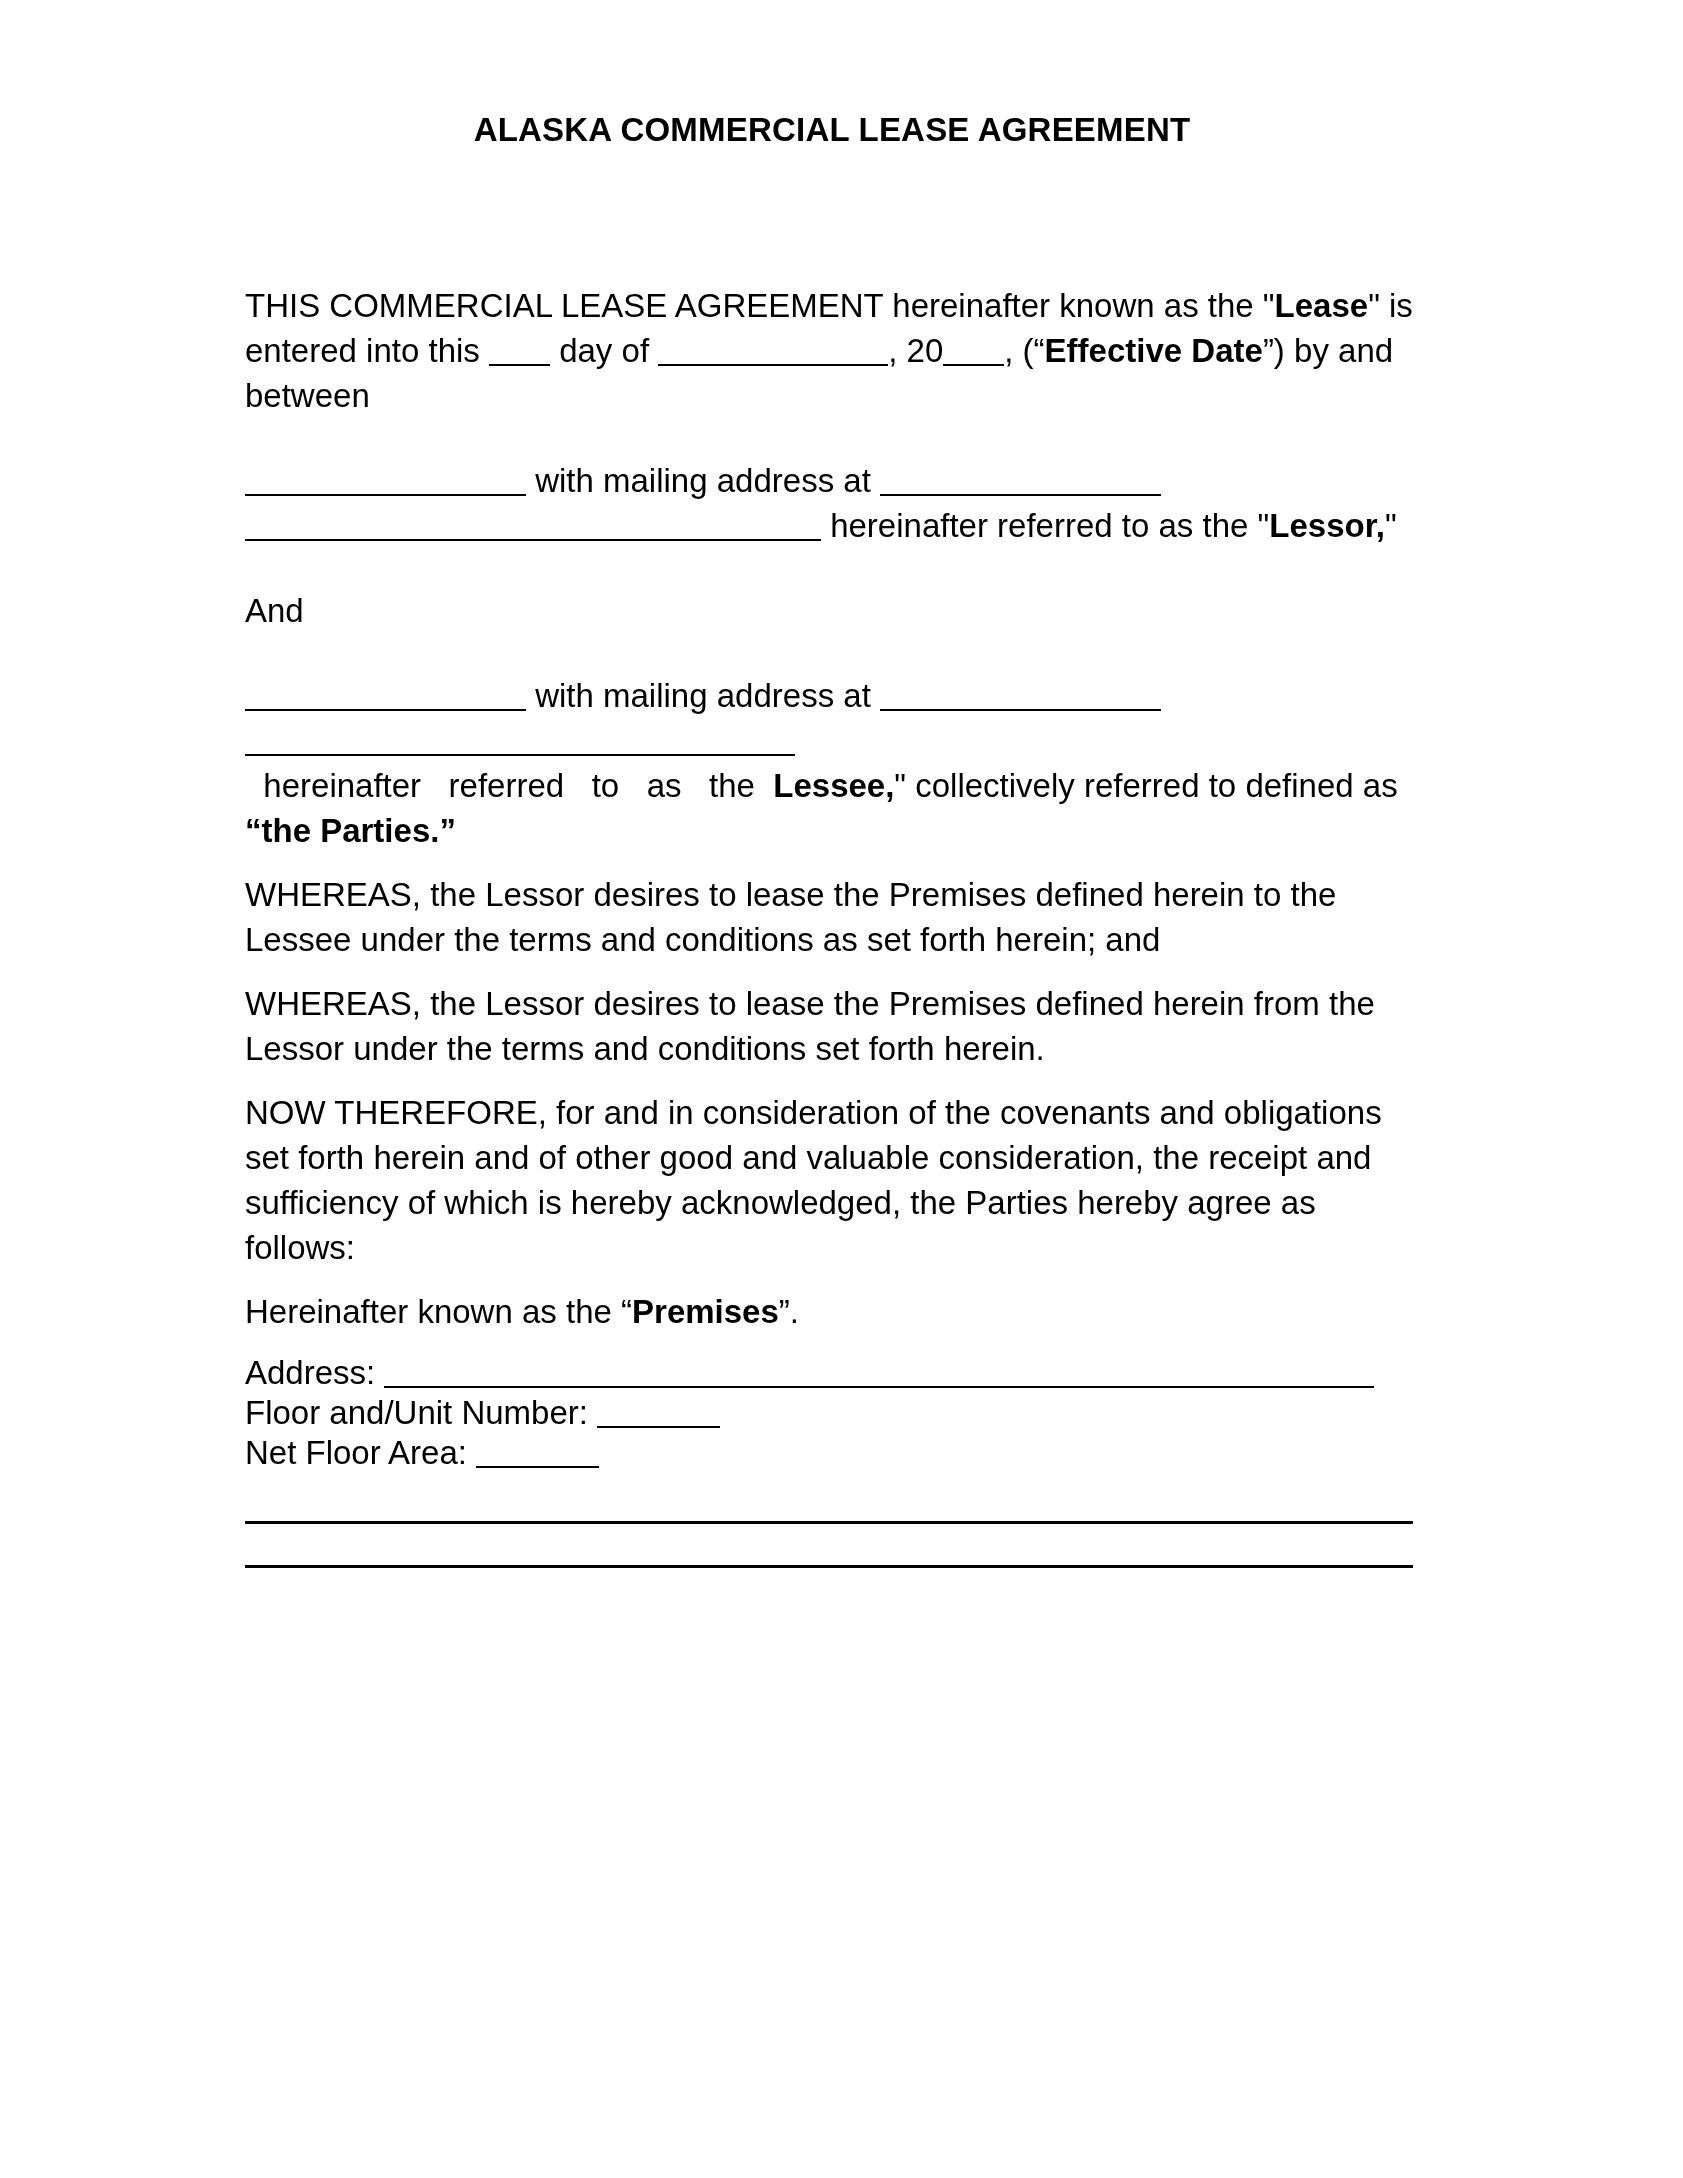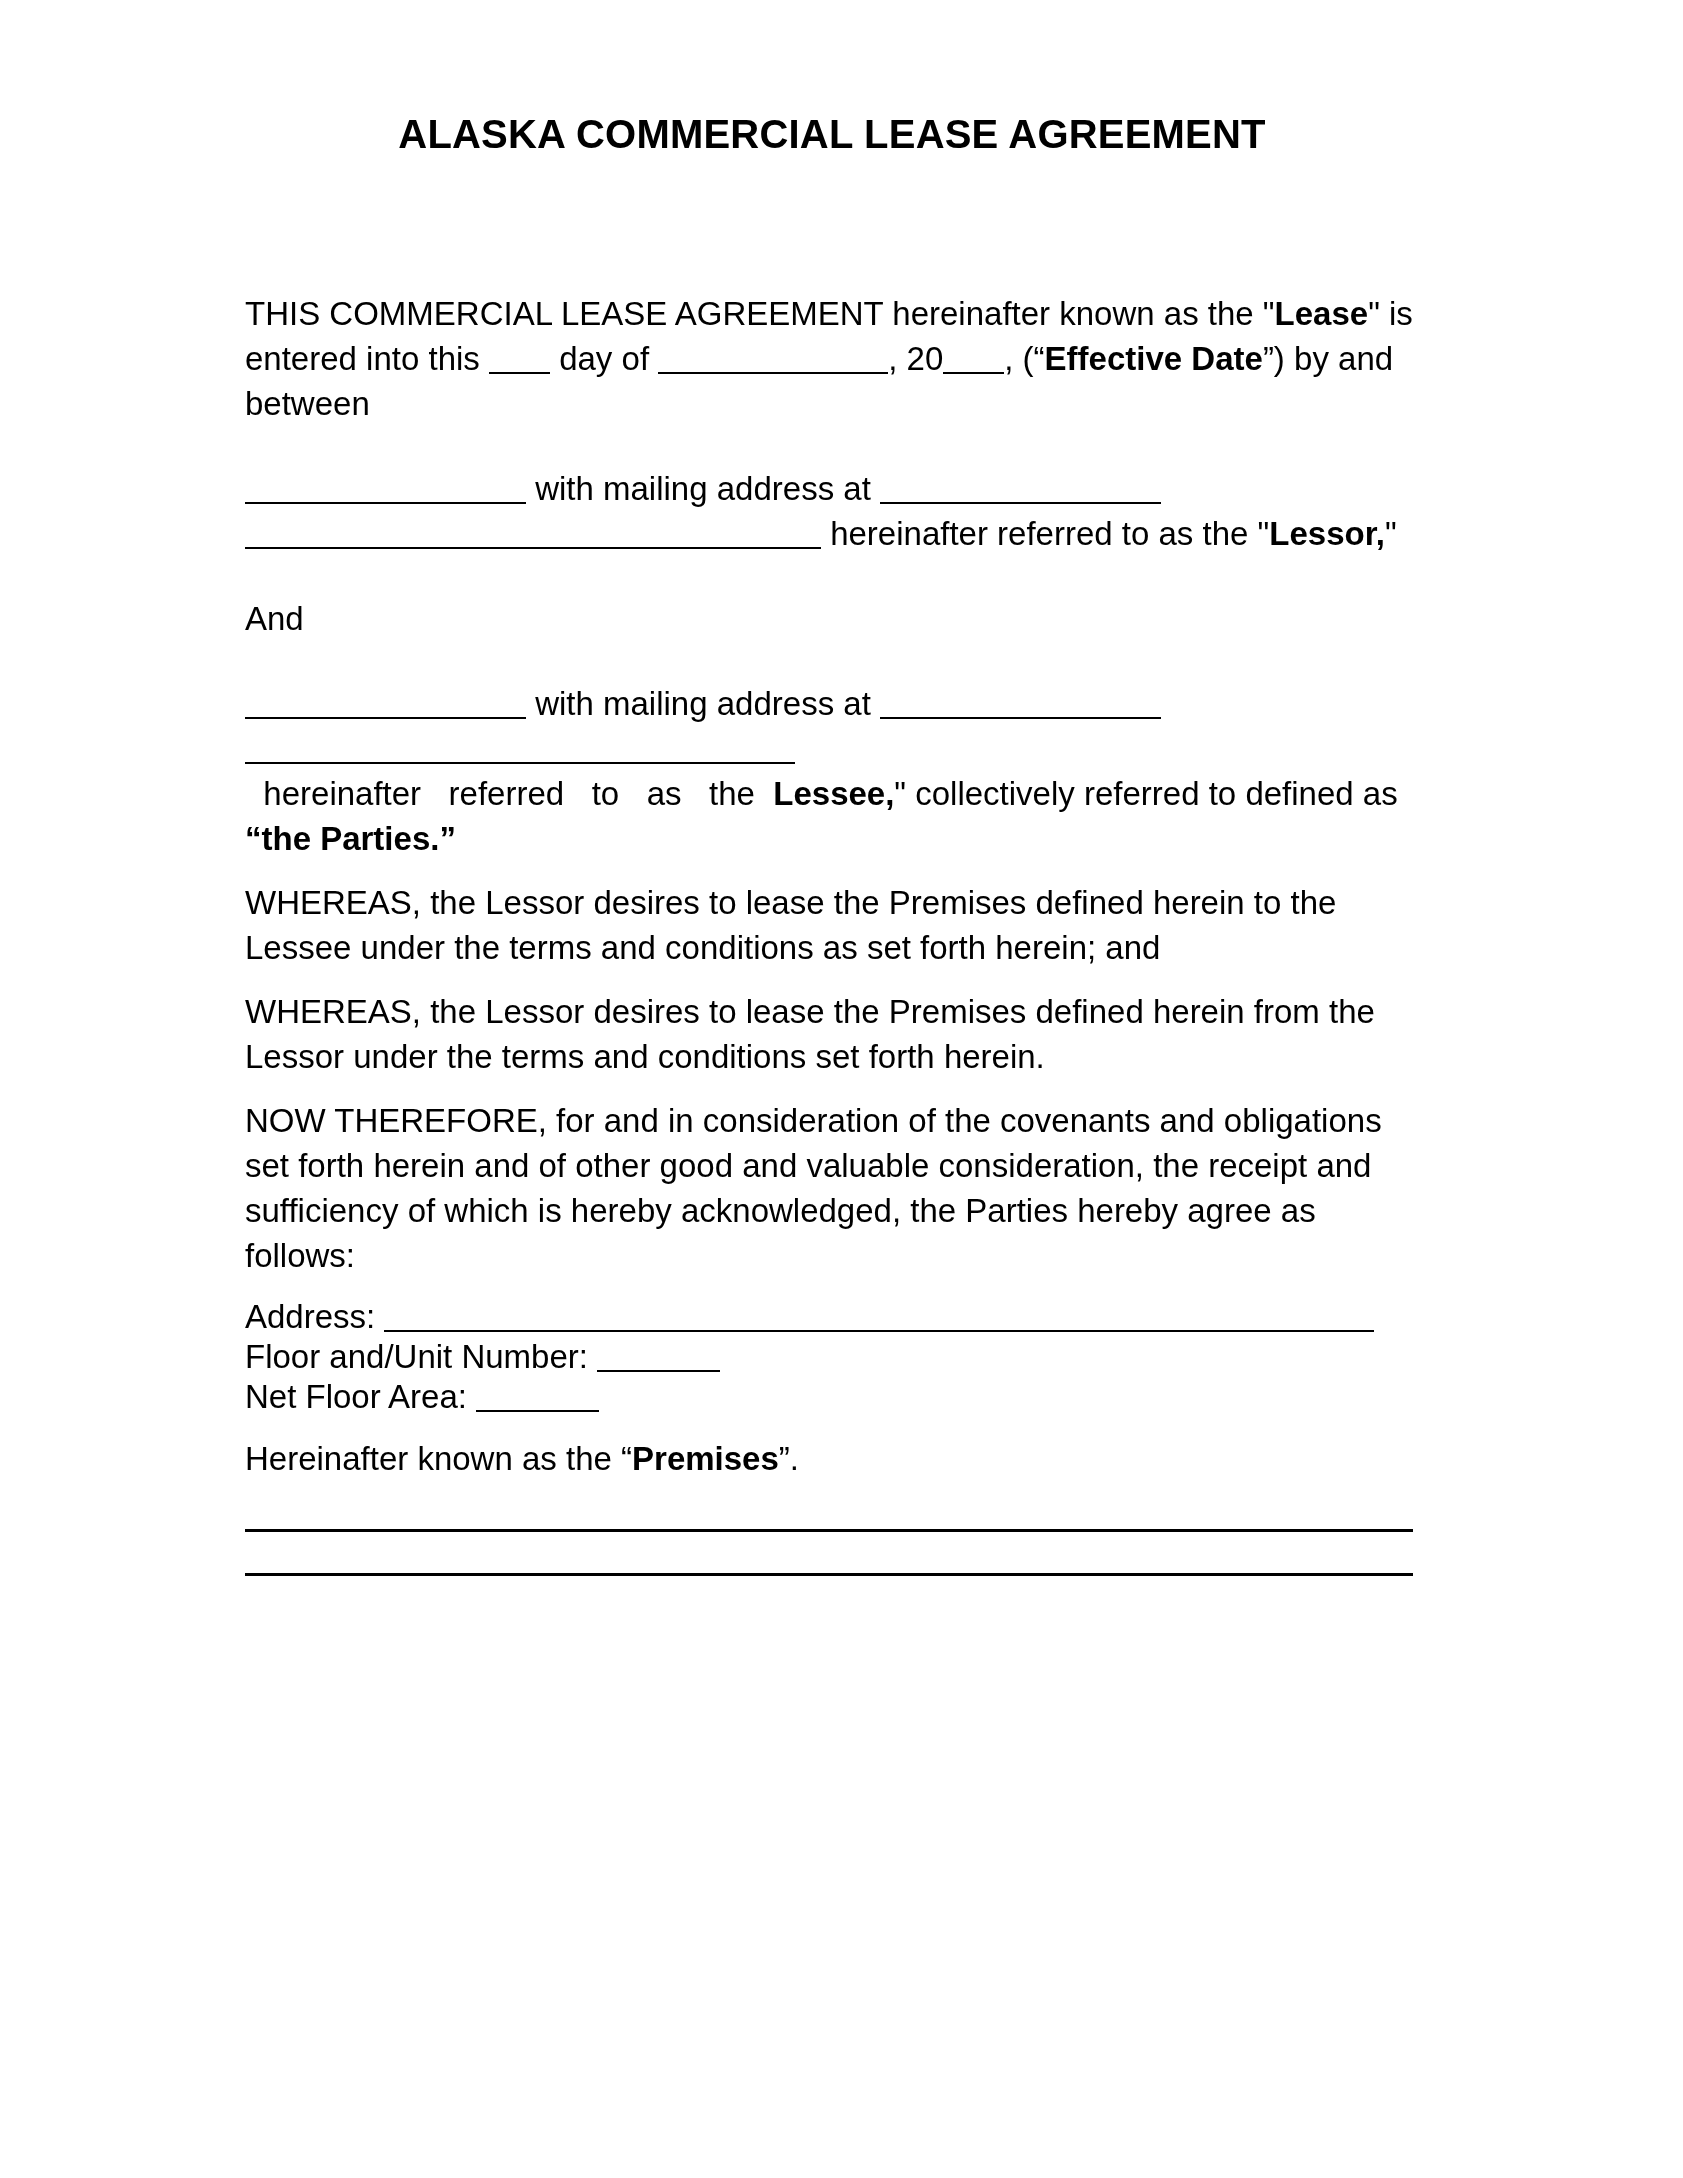--- a/index.html
+++ b/index.html
@@ -28,21 +28,21 @@
   
   .content {
     position: absolute;
     left: 245px;
     top: 0;
     width: 1174px;
   }
 
   .doc-title {
     text-align: center;
-    font-size: 40px;
+    font-size: 33px;
     font-weight: bold;
     letter-spacing: 0.2px;
     margin: 0;
     padding-top: 111px;
     line-height: 1.15;
     white-space: nowrap;
   }
 
   .block {
     font-size: 33px;
@@ -117,28 +117,28 @@
       <span>collectively referred to defined as </span><b>“the Parties.”</b>
     </p>
 
     <p class="block sp-para-lg">WHEREAS, the Lessor desires to lease the Premises defined herein to the Lessee under the terms and conditions as set forth herein; and</p>
 
     <p class="block sp-para-lg">WHEREAS, the Lessor desires to lease the Premises defined herein from the Lessor under the terms and conditions set forth herein.</p>
 
     <p class="block sp-para-lg">NOW THEREFORE, for and in consideration of the covenants and obligations set forth herein and of other good and valuable consideration, the receipt and sufficiency of which is hereby acknowledged, the Parties hereby agree as follows:</p>
 
 
+    <p class="block sp-para-lg">
+      <span>Hereinafter known as the “</span><b>Premises</b><span>”.</span>
+    </p>
+
     <p class="block tight sp-para-lg">
       <span>Address: </span><span class="blank bl-street"></span><br>
       <span>Floor and/Unit Number: </span><span class="blank bl-unit"></span><br>
       <span>Net Floor Area: </span><span class="blank bl-area"></span>
-    </p>
-
-    <p class="block sp-para-lg">
-      <span>Hereinafter known as the “</span><b>Premises</b><span>”.</span>
     </p>
 
 
 
     <hr class="rule-line rule-1">
     <hr class="rule-line rule-2">
 
   </div>
 </div>
 

